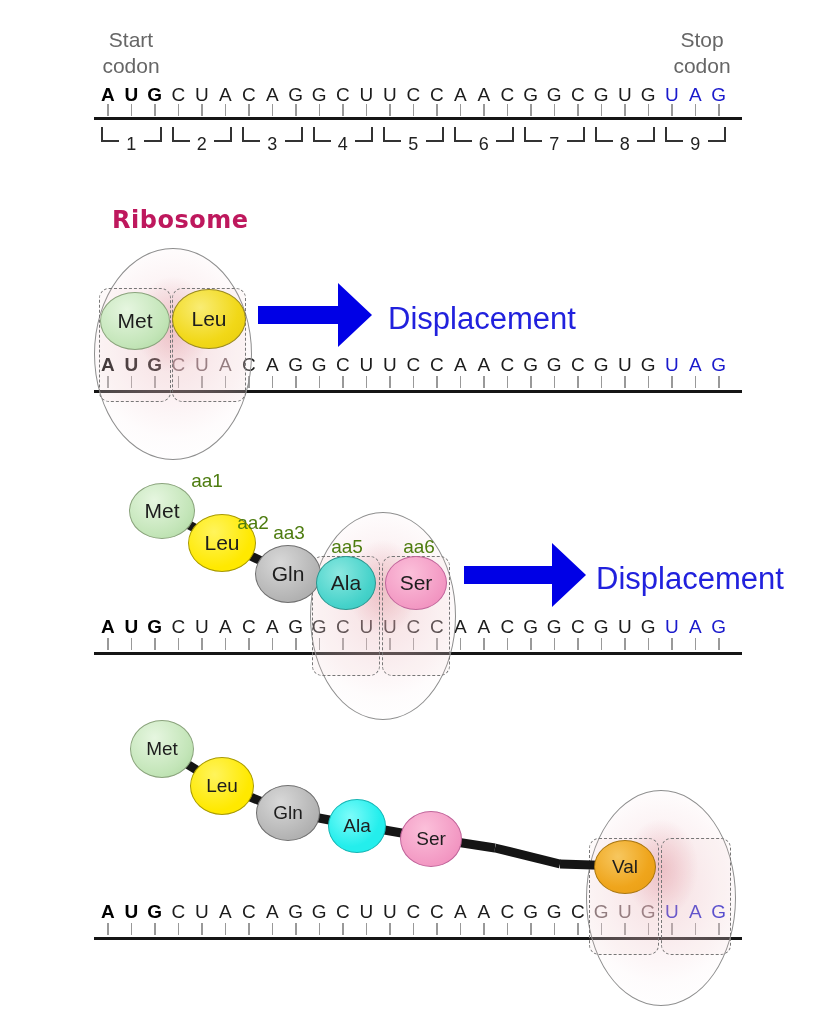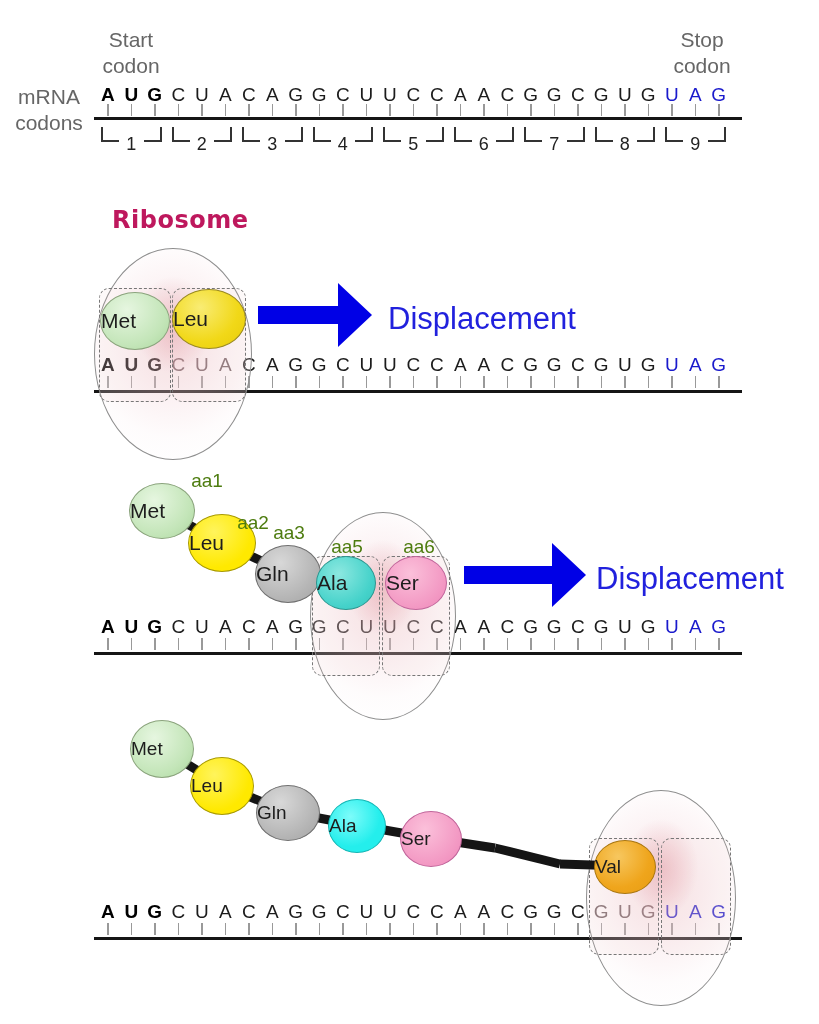--- a/index.html
+++ b/index.html
@@ -39,21 +39,21 @@
     background:
       radial-gradient(35% 32% at 50% 36%, rgba(219,128,140,0.38), rgba(255,255,255,0) 72%),
       radial-gradient(72% 60% at 50% 45%, rgba(236,181,189,0.38), rgba(250,236,239,0.16) 75%, rgba(255,255,255,0) 100%);}
   .site{position:absolute;border:1.6px dashed #777;border-radius:10px;z-index:4;
         background:rgba(240,192,200,0.10);}
 
   .rlabel{position:absolute;left:112px;top:206px;font-size:24px;font-weight:700;color:#be185d;
           letter-spacing:.5px;font-family:"DejaVu Sans","Liberation Sans",sans-serif;z-index:2;}
 
   
-  .aa{position:absolute;border-radius:50%;display:flex;align-items:center;
+  .aa{position:absolute;border-radius:50%;display:flex;align-items:center;justify-content:center;
       z-index:6;color:#1d1d1d;font-size:21px;}
   .aa.small{font-size:19px;}
   .met {background:radial-gradient(at 38% 30%, #e6f6e0, #c3e5b8 65%, #abd69d);border:1.5px solid #8aa37c;}
   .leugold{background:radial-gradient(at 38% 30%, #f9ec74, #f1d818 60%, #e8cb08);border:1.5px solid #99891e;}
   .leu {background:radial-gradient(at 38% 30%, #fff45c, #ffe900 65%);border:1.5px solid #a89a00;}
   .gln {background:radial-gradient(at 38% 30%, #d8d8d8, #b2b2b2 70%, #a5a5a5);border:1.5px solid #6f6f6f;}
   .ala3{background:radial-gradient(at 38% 32%, #8ce8e0, #45d2ca 65%, #35c4bc);border:1.5px solid #2a958e;}
   .ala4{background:radial-gradient(at 38% 32%, #7dfcfa, #24eeec 60%);border:1.5px solid #12b5b4;}
   .ser {background:radial-gradient(at 40% 32%, #fbc0da, #f39ac4 65%, #ee86b8);border:1.5px solid #c0649a;}
   .asn {background:radial-gradient(at 38% 30%, #7d96f2, #3a60e4 60%, #2f52d8);border:1.5px solid #20389c;}
@@ -91,24 +91,20 @@
   </svg>
 
   <div class="glabel" style="left:91px;top:27px;width:80px;">
     <div>Start</div>
     <div>codon</div>
   </div>
   <div class="glabel" style="left:658px;top:27px;width:88px;">
     <div>Stop</div>
     <div>codon</div>
   </div>
-  <div class="glabel" style="left:4px;top:84px;width:90px;">
-    <div>mRNA</div>
-    <div>codons</div>
-  </div>
 
   <div class="letters" style="left:96px;top:85px;">
       <span class="letter start">A</span>
       <span class="letter start">U</span>
       <span class="letter start">G</span>
       <span class="letter plain">C</span>
       <span class="letter plain">U</span>
       <span class="letter plain">A</span>
       <span class="letter plain">C</span>
       <span class="letter plain">A</span>

